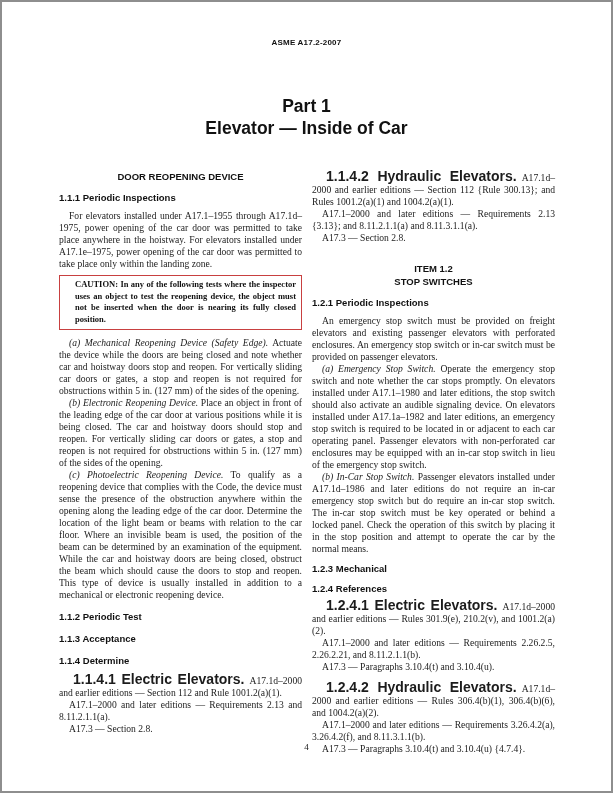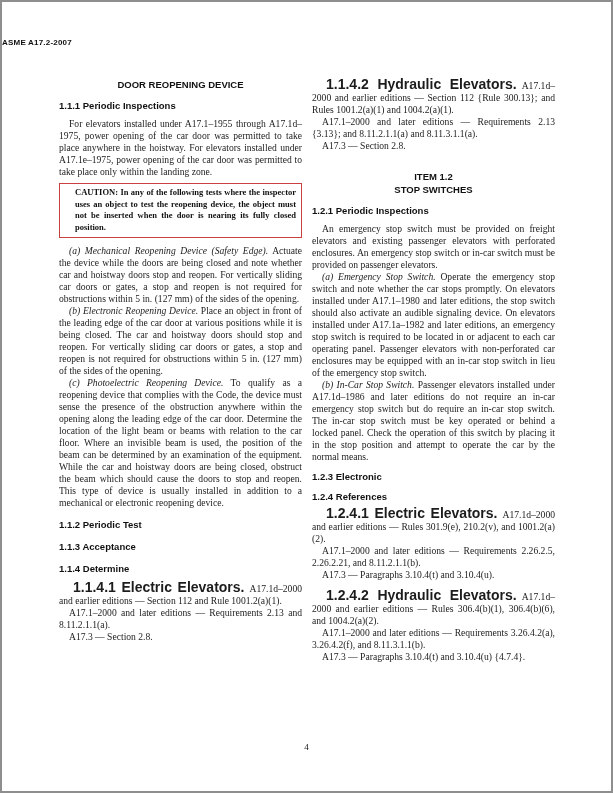--- a/index.html
+++ b/index.html
@@ -8,21 +8,21 @@
     position: relative;
     width: 613px;
     height: 793px;
     background: #ffffff;
     border: 2px solid #8e8e8e;
     overflow: hidden;
     color: #1c1c1c;
   }
   .doc-header {
     padding-top: 36px;
-    text-align: left;
+    text-align: center;
     font-family: "Liberation Sans", sans-serif;
     font-weight: bold;
     font-size: 8px;
     letter-spacing: 0.2px;
     color: #111;
   }
   .doc-title {
     margin-top: 48px;
     text-align: center;
     font-family: "Liberation Sans", sans-serif;
@@ -96,20 +96,24 @@
     color: #222;
   }
 </style>
 </head>
 <body>
 
 <div class="page">
 
   <div class="doc-header">ASME A17.2-2007</div>
 
+  <div class="doc-title">
+    <div>Part 1</div>
+    <div>Elevator — Inside of Car</div>
+  </div>
 
   <div class="columns">
 
     <div class="col">
       <div class="item-heading">
         <div>DOOR REOPENING DEVICE</div>
       </div>
 
       <div class="sec" style="margin-top:0;">1.1.1  Periodic Inspections</div>
 
@@ -143,21 +147,21 @@
       </div>
 
       <div class="sec" style="margin-top:0;">1.2.1  Periodic Inspections</div>
 
       <p class="body indent">An emergency stop switch must be provided on freight elevators and existing passenger elevators with perforated enclosures. An emergency stop switch or in-car switch must be provided on passenger elevators.</p>
 
       <p class="body indent"><span class="lead">(a)  Emergency Stop Switch.</span> <span>Operate the emergency stop switch and note whether the car stops promptly. On elevators installed under A17.1–1980 and later editions, the stop switch should also activate an audible signaling device. On elevators installed under A17.1a–1982 and later editions, an emergency stop switch is required to be located in or adjacent to each car operating panel. Passenger elevators with non-perforated car enclosures may be equipped with an in-car stop switch in lieu of the emergency stop switch.</span></p>
 
       <p class="body indent"><span class="lead">(b)  In-Car Stop Switch.</span> <span>Passenger elevators installed under A17.1d–1986 and later editions do not require an in-car emergency stop switch but do require an in-car stop switch. The in-car stop switch must be key operated or behind a locked panel. Check the operation of this switch by placing it in the stop position and attempt to operate the car by the normal means.</span></p>
 
-      <div class="sec tight">1.2.3  Electronic</div>
+      <div class="sec tight">1.2.3  Mechanical</div>
       <div class="sec tight">1.2.4  References</div>
 
       <p class="body indent2"><span class="runin">1.2.4.1  Electric Elevators.</span><span>A17.1d–2000 and earlier editions — Rules 301.9(e), 210.2(v), and 1001.2(a)(2).</span></p>
       <p class="body indent">A17.1–2000 and later editions — Requirements 2.26.2.5, 2.26.2.21, and 8.11.2.1.1(b).</p>
       <p class="body indent">A17.3 — Paragraphs 3.10.4(t) and 3.10.4(u).</p>
 
       <p class="body indent2" style="margin-top:8px;"><span class="runin">1.2.4.2  Hydraulic Elevators.</span><span>A17.1d–2000 and earlier editions — Rules 306.4(b)(1), 306.4(b)(6), and 1004.2(a)(2).</span></p>
       <p class="body indent">A17.1–2000 and later editions — Requirements 3.26.4.2(a), 3.26.4.2(f), and 8.11.3.1.1(b).</p>
       <p class="body indent">A17.3 — Paragraphs 3.10.4(t) and 3.10.4(u) {4.7.4}.</p>
     </div>

